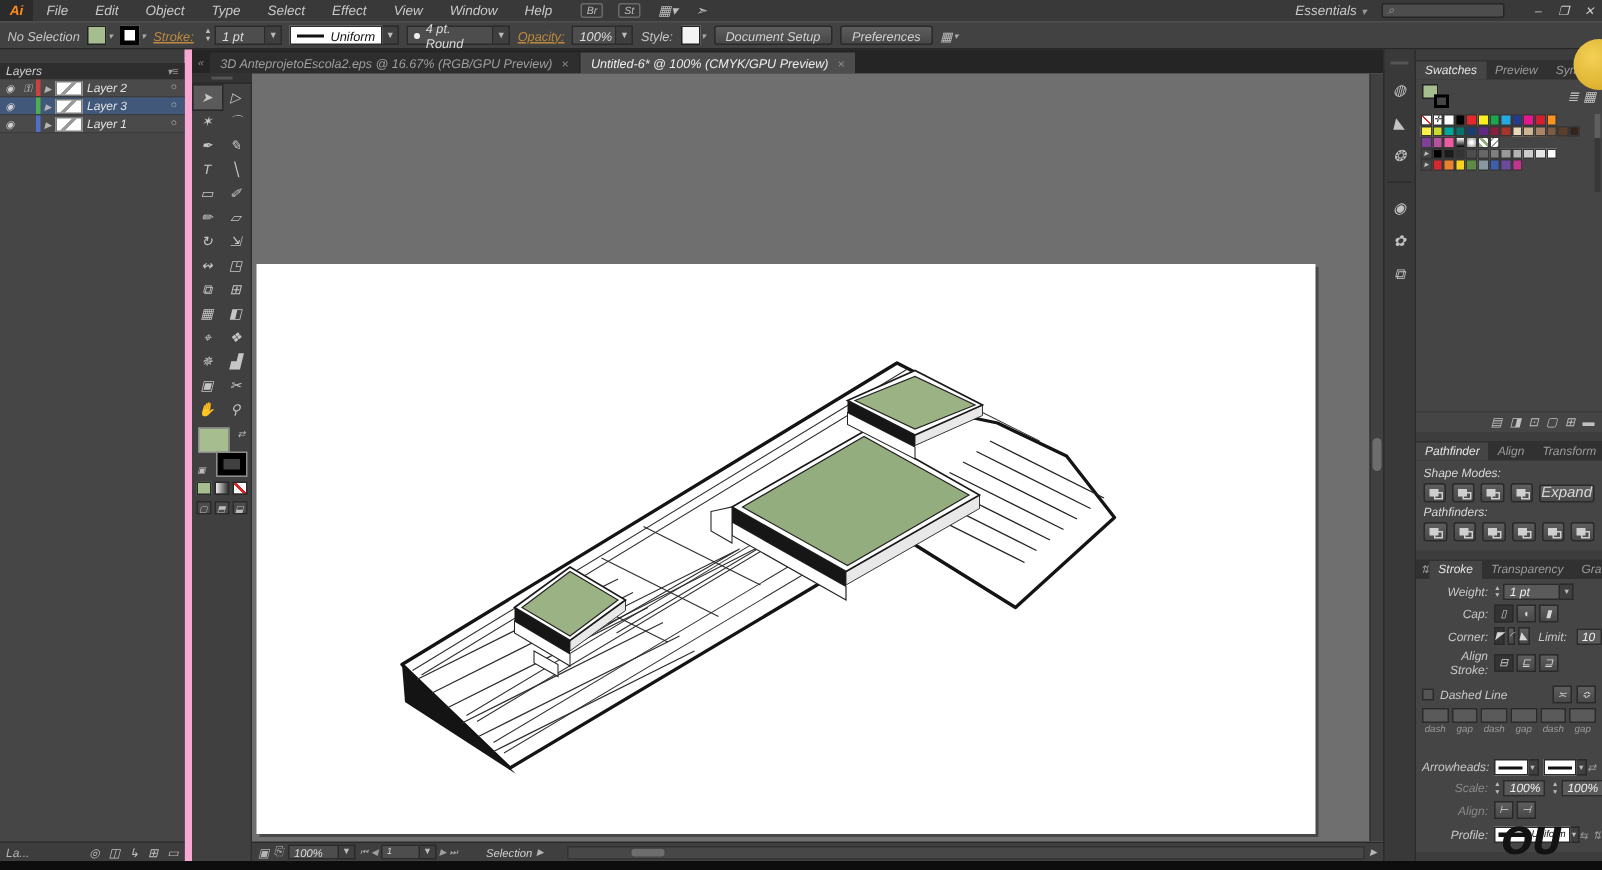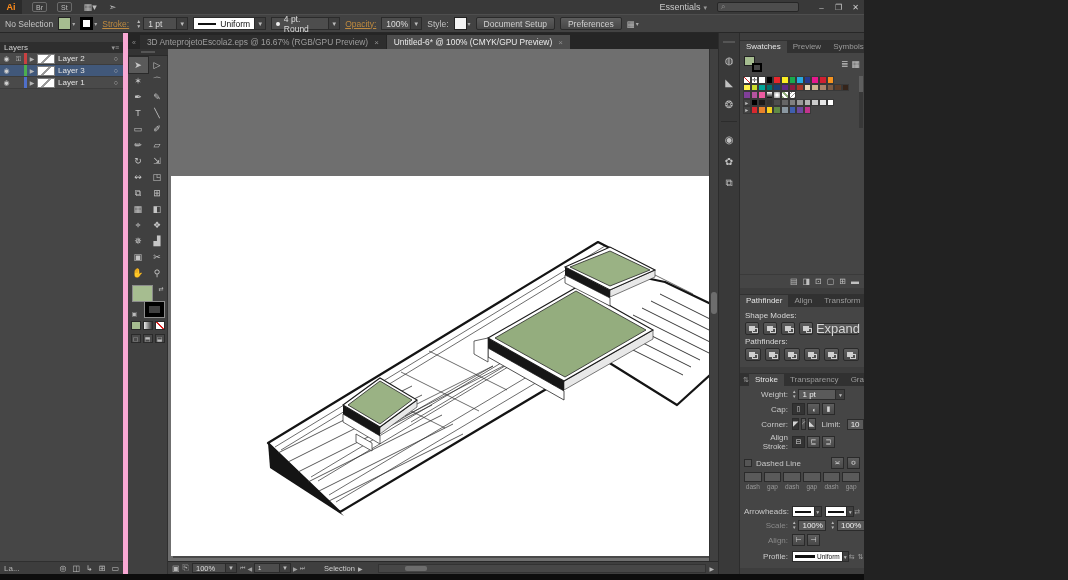--- a/index.html
+++ b/index.html
@@ -1,19 +1,19 @@
 <!DOCTYPE html>
 <html><head>
 <meta charset="utf-8">
 <style>
   * { margin:0; padding:0; box-sizing:border-box; }
   html,body { background:#222; }
   body { font-family:"Liberation Sans", sans-serif; }
-  .app { position:relative; width:864px; height:580px; background:#3d3d3d; overflow:hidden;
-         display:flex; flex-direction:column; color:#c8c8c8; font-size:9px; }
+  .app { position:relative; width:1068px; height:580px; background:#3d3d3d; overflow:hidden;
+         display:flex; flex-direction:column; color:#c8c8c8; font-size:9px;font-style:italic; }
 
   
   .titlebar { height:14px; background:#393939; display:flex; align-items:center; flex:none; }
   .ai-logo { width:22px; height:14px; background:#2b2b2b; color:#ff8c1a; font-weight:bold;
              display:flex; align-items:center; justify-content:center; font-size:9px; }
   .menus { display:flex; }
   .menu-item { padding:0 9px; color:#c9c9c9; cursor:default; }
   .tb-mini { border:1px solid #6a6a6a; border-radius:2px; color:#bdbdbd; font-size:7px;
              padding:0 3px; margin-left:10px; height:10px; line-height:9px; }
   .tb-icon { margin-left:12px; color:#bdbdbd; font-size:9px; }
@@ -165,21 +165,21 @@
 
   
   .pf-content { padding:2px 5px 4px; }
   .pf-label { color:#d8d8d8; margin:2px 0; }
   .pf-row { display:flex; align-items:center; gap:4px; margin-bottom:2px; }
   .pf-btn { width:17px; height:13px; background:linear-gradient(#5e5e5e,#484848); border:1px solid #2a2a2a;
             border-radius:2px; position:relative; }
   .pf-btn i { position:absolute; left:3px; top:3px; width:6px; height:5px; background:#cfcfcf; }
   .pf-btn b { position:absolute; left:6px; top:5px; width:6px; height:5px; border:1px solid #cfcfcf; }
   .expand-btn { margin-left:auto; width:42px; height:12px; background:linear-gradient(#5e5e5e,#484848);
-                border:1px solid #2a2a2a; border-radius:2px; color:#d6d6d6; font-size:13px;
+                border:1px solid #2a2a2a; border-radius:2px; color:#d6d6d6; font-size:10px;
                 display:flex; align-items:center; justify-content:center; }
 
   
   .st-group { flex:1; }
   .st-content { padding:3px 4px; }
   .st-row { display:flex; align-items:center; margin-bottom:3px; }
   .st-lbl { width:44px; text-align:right; margin-right:4px; color:#c9c9c9; flex:none; }
   .st-lbl.dim, .dim { color:#8a8a8a; }
   .tog-btn { width:13px; height:12px; background:linear-gradient(#5e5e5e,#484848); border:1px solid #2a2a2a;
              color:#d5d5d5; font-size:7px; display:flex; align-items:center; justify-content:center; margin-right:2px; }
@@ -209,20 +209,31 @@
   .watermark { position:absolute; left:1001px; top:546px; z-index:8; font-size:25px; font-weight:800;
                color:#121212; letter-spacing:-1px; font-family:"DejaVu Sans", sans-serif; }
 </style>
 </head>
 <body>
 
 <div class="app">
 
   <div class="titlebar">
     <div class="ai-logo">Ai</div>
+    <div class="menus" id="menus">
+        <div class="menu-item">File</div>
+        <div class="menu-item">Edit</div>
+        <div class="menu-item">Object</div>
+        <div class="menu-item">Type</div>
+        <div class="menu-item">Select</div>
+        <div class="menu-item">Effect</div>
+        <div class="menu-item">View</div>
+        <div class="menu-item">Window</div>
+        <div class="menu-item">Help</div>
+      </div>
     <div class="tb-mini">Br</div>
     <div class="tb-mini">St</div>
     <div class="tb-icon">▦▾</div>
     <div class="tb-icon">➣</div>
     <div class="ws-cluster">
       <div class="workspace">
         <span>Essentials</span><span class="car">▾</span>
       </div>
       <div class="searchbox">
         <span>⌕</span>

